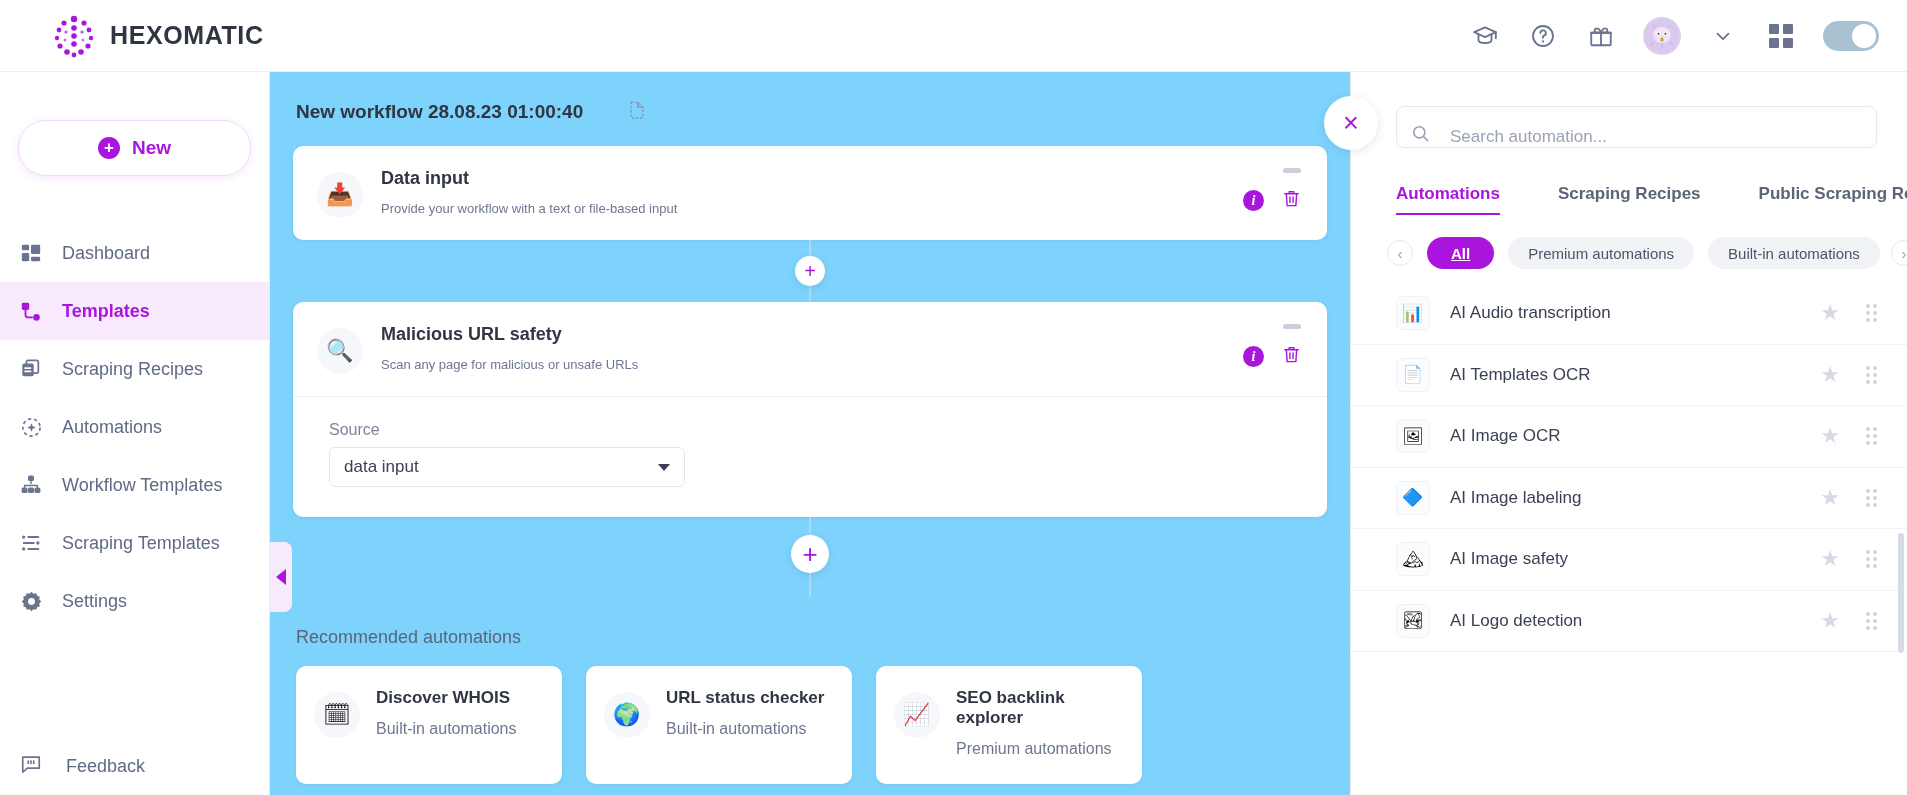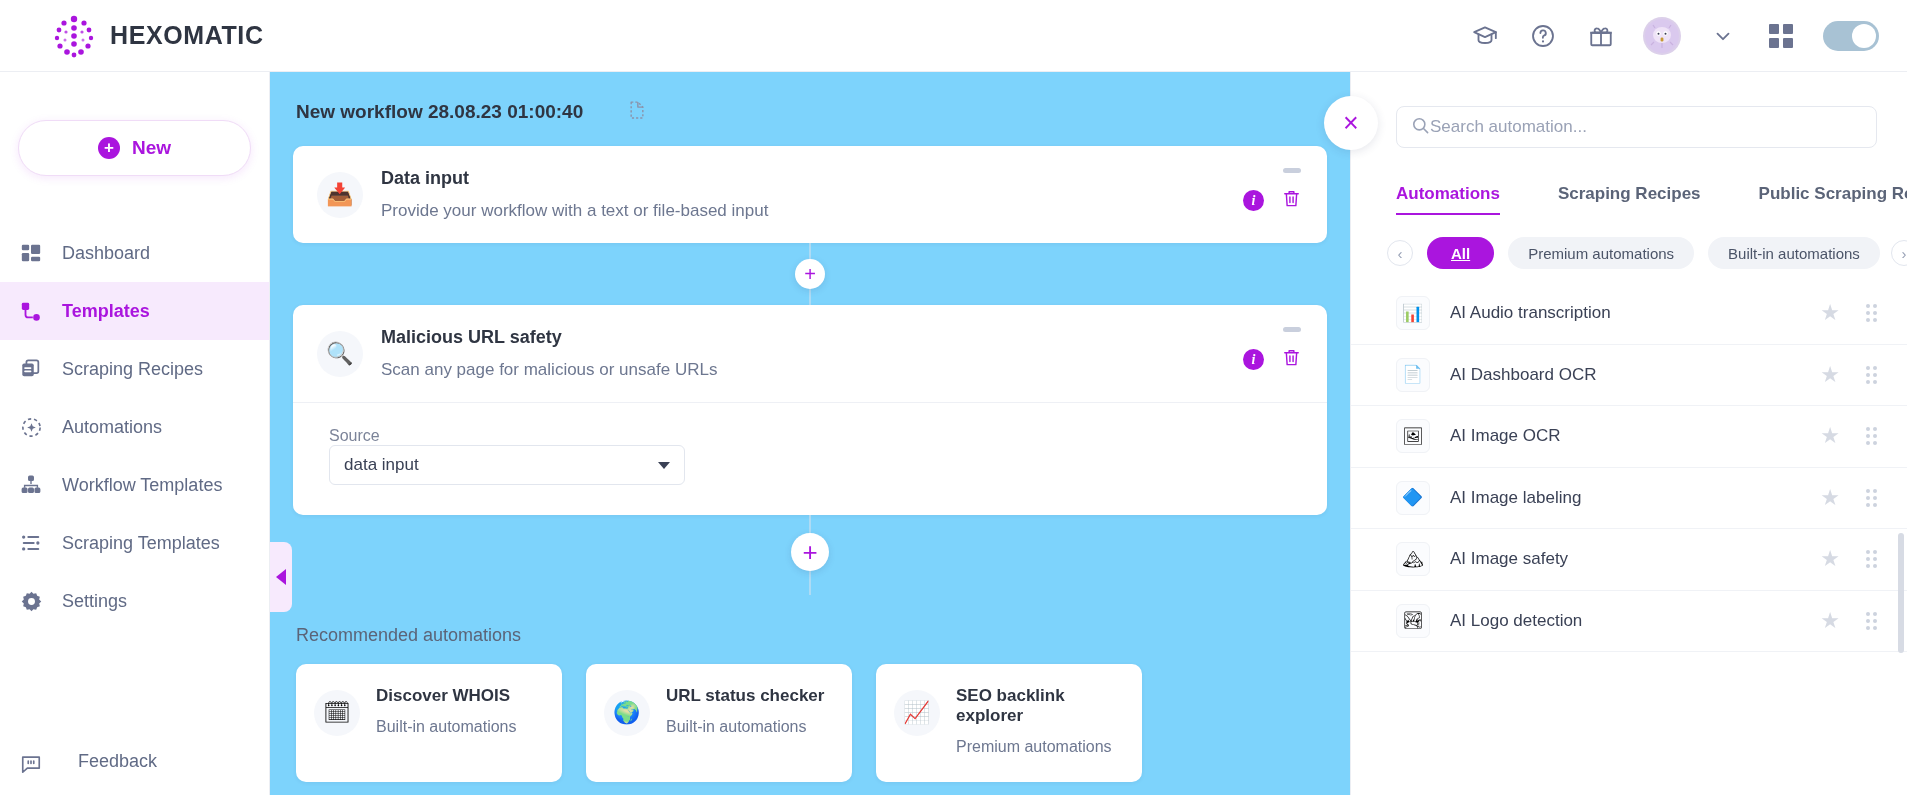--- a/index.html
+++ b/index.html
@@ -70,21 +70,21 @@
     height: 58px; display: flex; align-items: center; padding-left: 18px;
     gap: 18px; cursor: pointer; color: #606a85;
   }
   .nav-item .nav-label { font-size: 18px; }
   .nav-item.active { background: #f7eafd; }
   .nav-item.active .nav-label { color: #aa15de; font-weight: bold; }
   .nav-ico { width: 26px; height: 26px; display: flex; align-items: center; justify-content: center; }
 
   .feedback-item {
     position: absolute; bottom: 18px; left: 0; width: 270px;
-    display: flex; align-items: flex-start; padding-left: 18px; gap: 34px; cursor: pointer;
+    display: flex; align-items: flex-end; padding-left: 18px; gap: 22px; cursor: pointer;
   }
   .feedback-item .nav-label { font-size: 18px; color: #606a85; }
 
   
   .canvas {
     position: absolute; top: 72px; left: 270px; width: 1080px; height: 723px;
     background: #7dd3fc; overflow: hidden;
   }
   .wf-title-row {
     display: flex; align-items: center; gap: 44px;
@@ -99,37 +99,37 @@
     position: relative;
   }
   .card-head { display: flex; align-items: flex-start; padding: 22px 26px 22px 24px; }
   .card-emoji {
     width: 46px; height: 46px; border-radius: 50%; background: #f5f7fb;
     display: flex; align-items: center; justify-content: center;
     font-size: 22px; flex: none; margin-top: 4px;
   }
   .card-texts { margin-left: 18px; }
   .card-title { font-size: 18px; font-weight: bold; color: #2f3542; }
-  .card-sub { font-size: 17px; color: #6d7790; margin-top: 12px; }
+  .card-sub { font-size: 13px; color: #6d7790; margin-top: 12px; }
   .card-actions {
     margin-left: auto; display: flex; flex-direction: column;
     align-items: flex-end; gap: 10px;
   }
   .minimize-bar { width: 18px; height: 5px; border-radius: 3px; background: #c9cfdd; cursor: pointer; }
   .act-row { display: flex; align-items: center; gap: 18px; margin-top: 6px; }
   .info-badge {
     width: 21px; height: 21px; border-radius: 50%; background: #aa15de;
     color: #fff; font-size: 14px; font-weight: bold; font-style: italic;
     text-align: center; line-height: 21px; cursor: pointer;
     font-family: "Liberation Serif", serif;
   }
   .trash { color: #aa15de; cursor: pointer; }
 
   .card-body { border-top: 1px solid #eef0f5; padding: 24px 26px 30px 36px; }
-  .field-label { font-size: 16px; color: #7c8499; margin-bottom: 0; }
+  .field-label { font-size: 16px; color: #7c8499; margin-bottom: 8px; }
   .select-box {
     width: 356px; height: 40px; border: 1px solid #e2e6ee; border-radius: 6px;
     display: flex; align-items: center; padding: 0 14px;
     background: #fff; cursor: pointer;
   }
   .select-val { font-size: 17px; color: #3a4155; }
   .select-caret {
     margin-left: auto; width: 0; height: 0;
     border-left: 6px solid transparent; border-right: 6px solid transparent;
     border-top: 7px solid #3a4155;
@@ -176,21 +176,21 @@
     background: #ffffff; border-left: 1px solid #eceef3;
   }
   .rp-close {
     position: absolute; left: -27px; top: 24px; width: 54px; height: 54px;
     border-radius: 50%; background: #ffffff; box-shadow: 0 2px 10px rgba(40,50,90,0.12);
     display: flex; align-items: center; justify-content: center;
     color: #aa15de; font-size: 27px; cursor: pointer; z-index: 5;
   }
   .rp-search {
     margin: 34px 30px 0 45px; height: 42px; border: 1px solid #e5e8ef;
-    border-radius: 8px; display: flex; align-items: center; padding: 0 14px; gap: 0;
+    border-radius: 8px; display: flex; align-items: flex-end; padding: 0 14px; gap: 20px;
   }
   .rp-search input {
     border: none; outline: none; font-size: 17px; color: #3a4155;
     font-family: "Liberation Sans", sans-serif; width: 100%; background: transparent;
   }
   .rp-search input::placeholder { color: #9aa2b6; }
 
   .rp-tabs { display: flex; gap: 58px; margin: 36px 0 0 45px; }
   .rp-tab { font-size: 17px; font-weight: bold; color: #5b6478; padding-bottom: 9px; cursor: pointer; white-space: nowrap; }
   .rp-tab.active { color: #aa15de; border-bottom: 2px solid #aa15de; }
@@ -559,21 +559,21 @@
           <i></i>
           <i></i>
           <i></i>
           <i></i>
           <i></i>
           <i></i>
         </div>
     </div>
     <div class="auto-item">
       <div class="auto-ico">📄</div>
-      <div class="auto-name">AI Dashboard OCR</div>
+      <div class="auto-name">AI Templates OCR</div>
       <div class="star">★</div>
       <div class="drag-dots">
           <i></i>
           <i></i>
           <i></i>
           <i></i>
           <i></i>
           <i></i>
         </div>
     </div>

